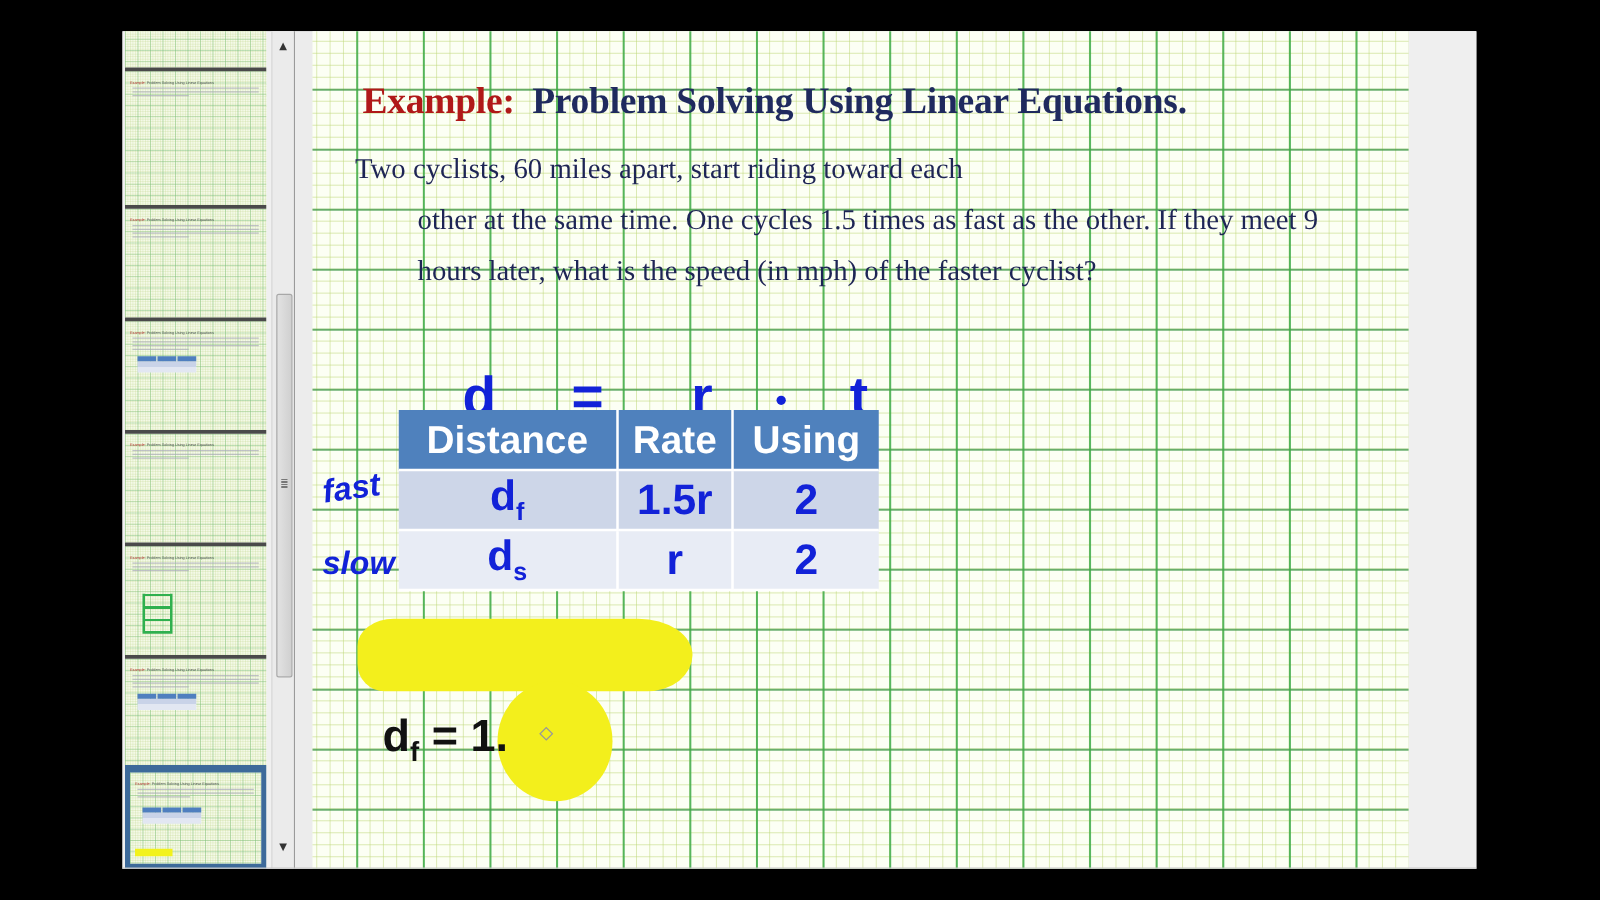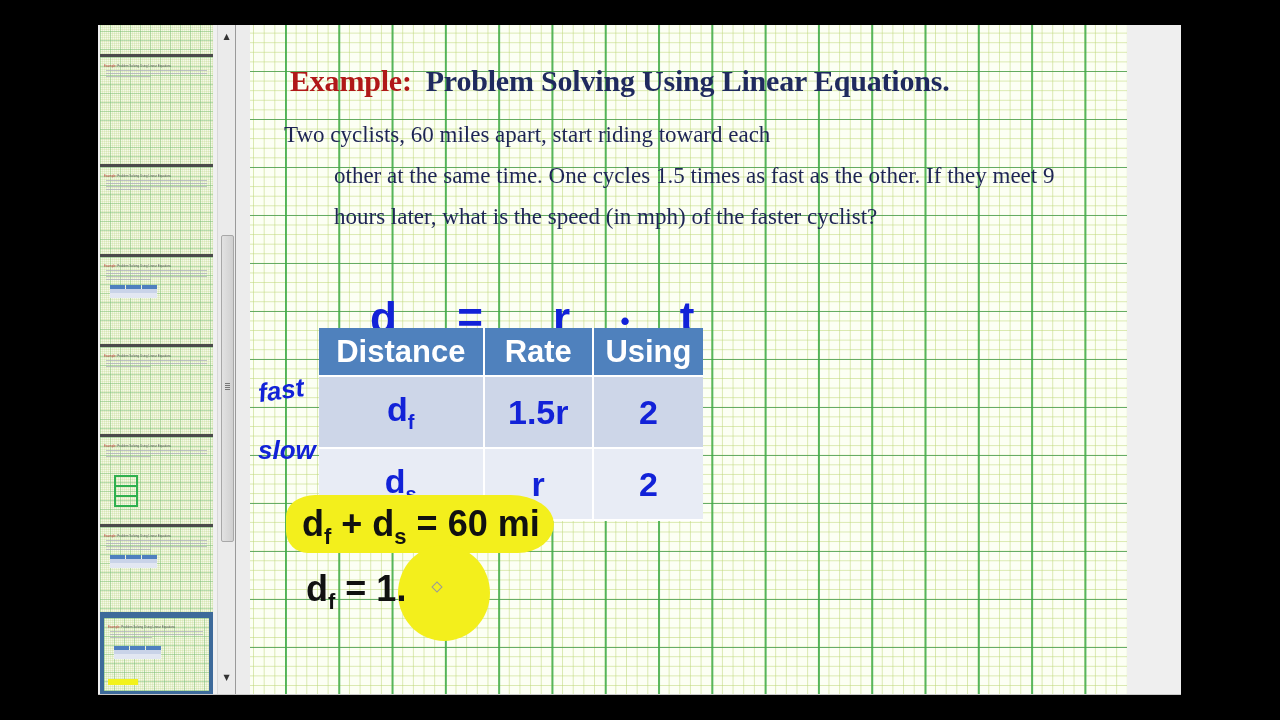--- a/index.html
+++ b/index.html
@@ -86,21 +86,21 @@
   .table {
     position: absolute; left: 69px; top: 303px; width: 384px; border-collapse: collapse;
     font-family: "Liberation Sans", sans-serif;
   }
   .table th {
     background: #4f81bd; color: #fff; font-size: 31px; font-weight: bold; height: 47px; padding: 0;
     border-right: 2px solid #fff; border-bottom: 2px solid #fff; margin-top: 32px;
   }
   .table th:last-child { border-right: none; }
   .table td {
-    height: 46px; padding: 12px; text-align: center; border-right: 2px solid #fff; border-bottom: 2px solid #fff;
+    height: 46px; padding: 0; text-align: center; border-right: 2px solid #fff; border-bottom: 2px solid #fff;
     color: #1222d8; font-size: 34px; font-weight: bold;
   }
   .table td:last-child { border-right: none; }
   .table tr.r1 td { background: #cdd6e8; }
   .table tr.r2 td { background: #e8ecf5; margin-top: 46px; }
   .table td sub { font-size: 20px; }
 
   .rowlabel { font-size: 26px; font-style: italic; }
   .rl-fast { left: 8px; top: 350px; transform: rotate(-8deg); }
   .rl-slow { left: 8px; top: 410px; }
@@ -243,23 +243,20 @@
           </tr>
         </tbody>
       </table>
 
       <div class="hand rowlabel rl-fast">fast</div>
       <div class="hand rowlabel rl-slow">slow</div>
 
       <div class="highlight1"></div>
       <div class="highlight2"></div>
 
-      <div class="ink-black eq1">
-        <span>d</span><sub>f</sub><span> + </span><span>d</span><sub>s</sub><span> = 60 mi</span>
-      </div>
       <div class="ink-black eq2">
         <span>d</span><sub>f</sub><span> = 1.</span>
       </div>
       <div class="cursor"></div>
     </div>
     <div class="slide-right-margin"></div>
   </div>
   <div class="bottom-line"></div>
 </div>
 

